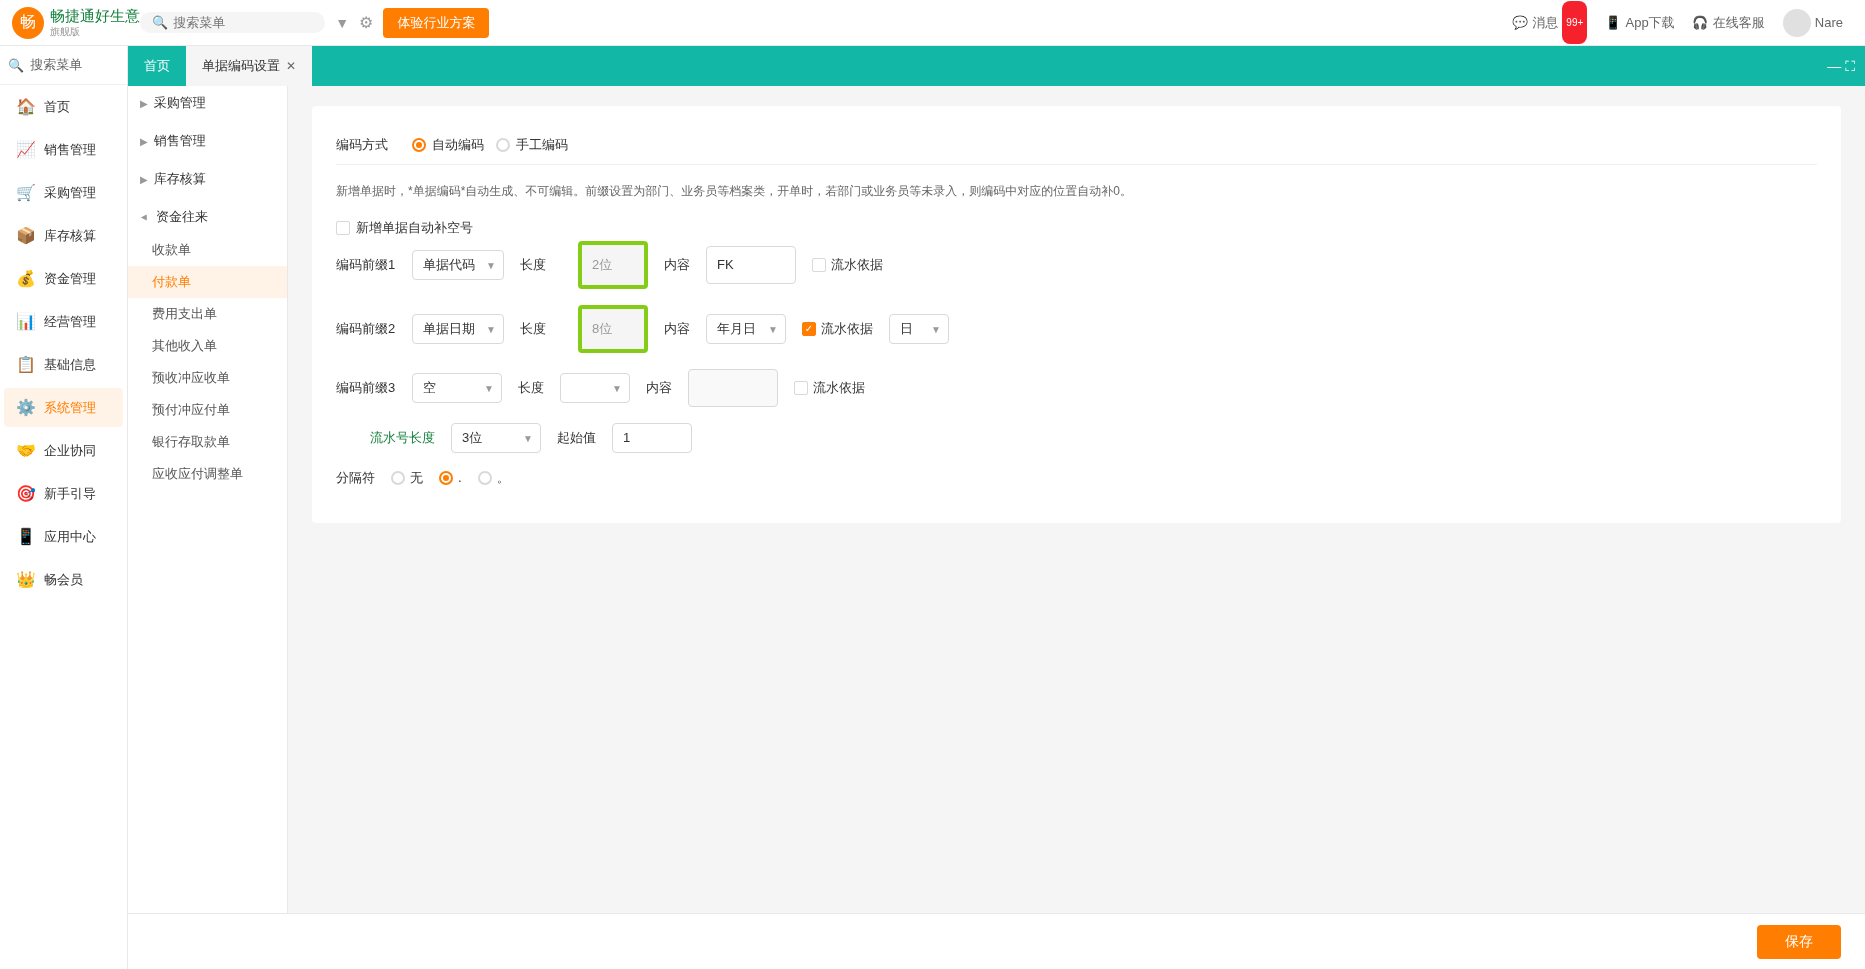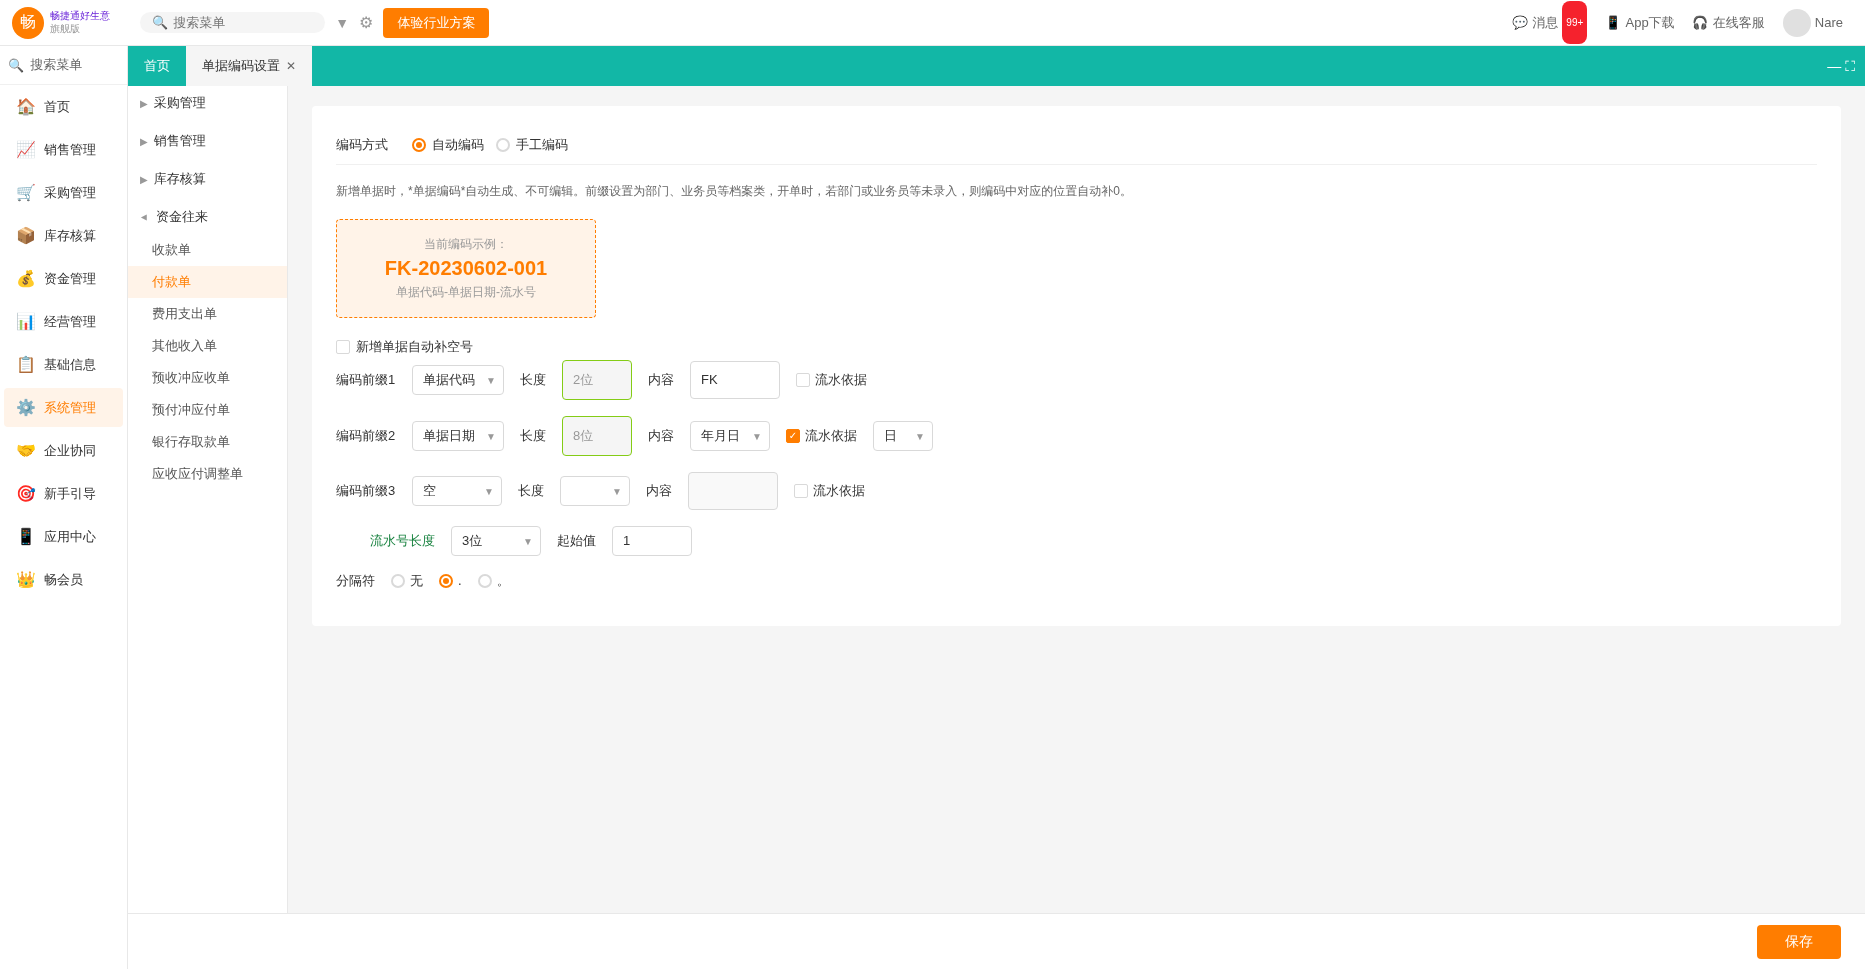--- a/index.html
+++ b/index.html
@@ -29,21 +29,21 @@
       width: 32px;
       height: 32px;
       background: #ff7d00;
       border-radius: 50%;
       display: flex;
       align-items: center;
       justify-content: center;
       color: #fff;
       font-size: 16px;
     }
-    .logo-text { font-size: 10px; color: #6d28d9; line-height: 1.2; }
+    .logo-text { font-size: 15px; color: #15803d; line-height: 1.2; }
     .logo-sub { font-size: 10px; color: #999; }
     .header-middle {
       flex: 1;
       display: flex;
       align-items: center;
       gap: 10px;
     }
     .search-input-wrap {
       display: flex;
       align-items: center;
@@ -339,28 +339,29 @@
       position: absolute;
       right: 8px;
       top: 50%;
       transform: translateY(-50%);
       color: #999;
       font-size: 10px;
       pointer-events: none;
     }
     .length-label { color: #333; font-size: 13px; }
     .length-input {
-      border: 1px solid #84cc16;
+      border: 4px solid #84cc16;
       border-radius: 4px;
       padding: 4px 10px;
       font-size: 13px;
       color: #999;
       width: 70px;
-      height: 40px;
+      height: 48px;
       outline: none;
+      margin-left: 16px;
     }
     .length-input:disabled { background: #f5f5f5; }
     .content-label { color: #333; font-size: 13px; }
     .content-input {
       border: 1px solid #d9d9d9;
       border-radius: 4px;
       padding: 18px 10px;
       font-size: 13px;
       color: #333;
       width: 90px;
@@ -623,27 +624,20 @@
                 <div class="radio-circle"></div>
                 <span>手工编码</span>
               </label>
             </div>
           </div>
 
           
           <div class="info-text">新增单据时，*单据编码*自动生成、不可编辑。前缀设置为部门、业务员等档案类，开单时，若部门或业务员等未录入，则编码中对应的位置自动补0。</div>
 
           
-          <div class="code-preview">
-            <div style="font-size:12px;color:#999;margin-bottom:4px;">
-              <span>当前编码示例</span>：
-            </div>
-            <div class="code-preview-main">FK-20230602-001</div>
-            <div class="code-preview-sub">单据代码-单据日期-流水号</div>
-          </div>
 
           
           <div class="checkbox-auto-fill">
             <div class="checkbox-box"></div>
             <span>新增单据自动补空号</span>
           </div>
 
           
           <div class="prefix-row">
             <span class="prefix-label">编码前缀1</span>

